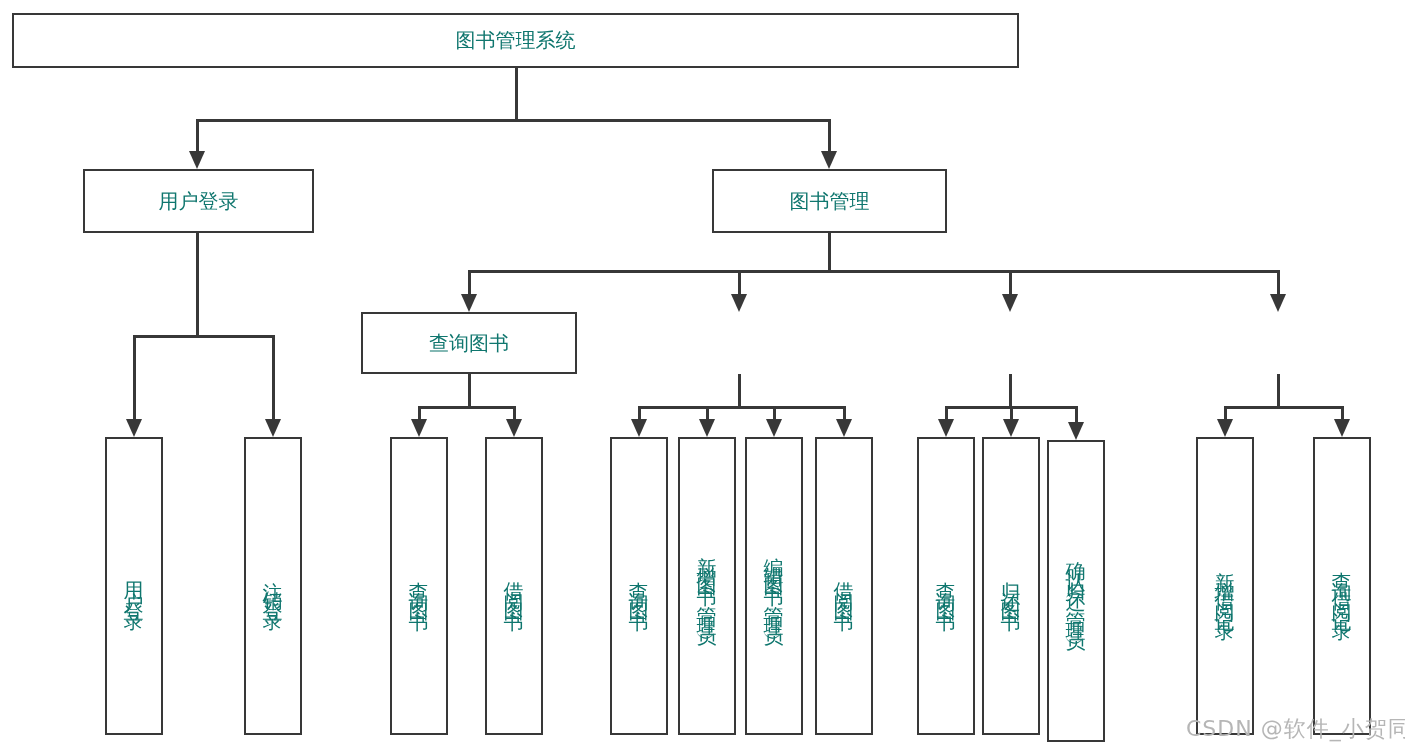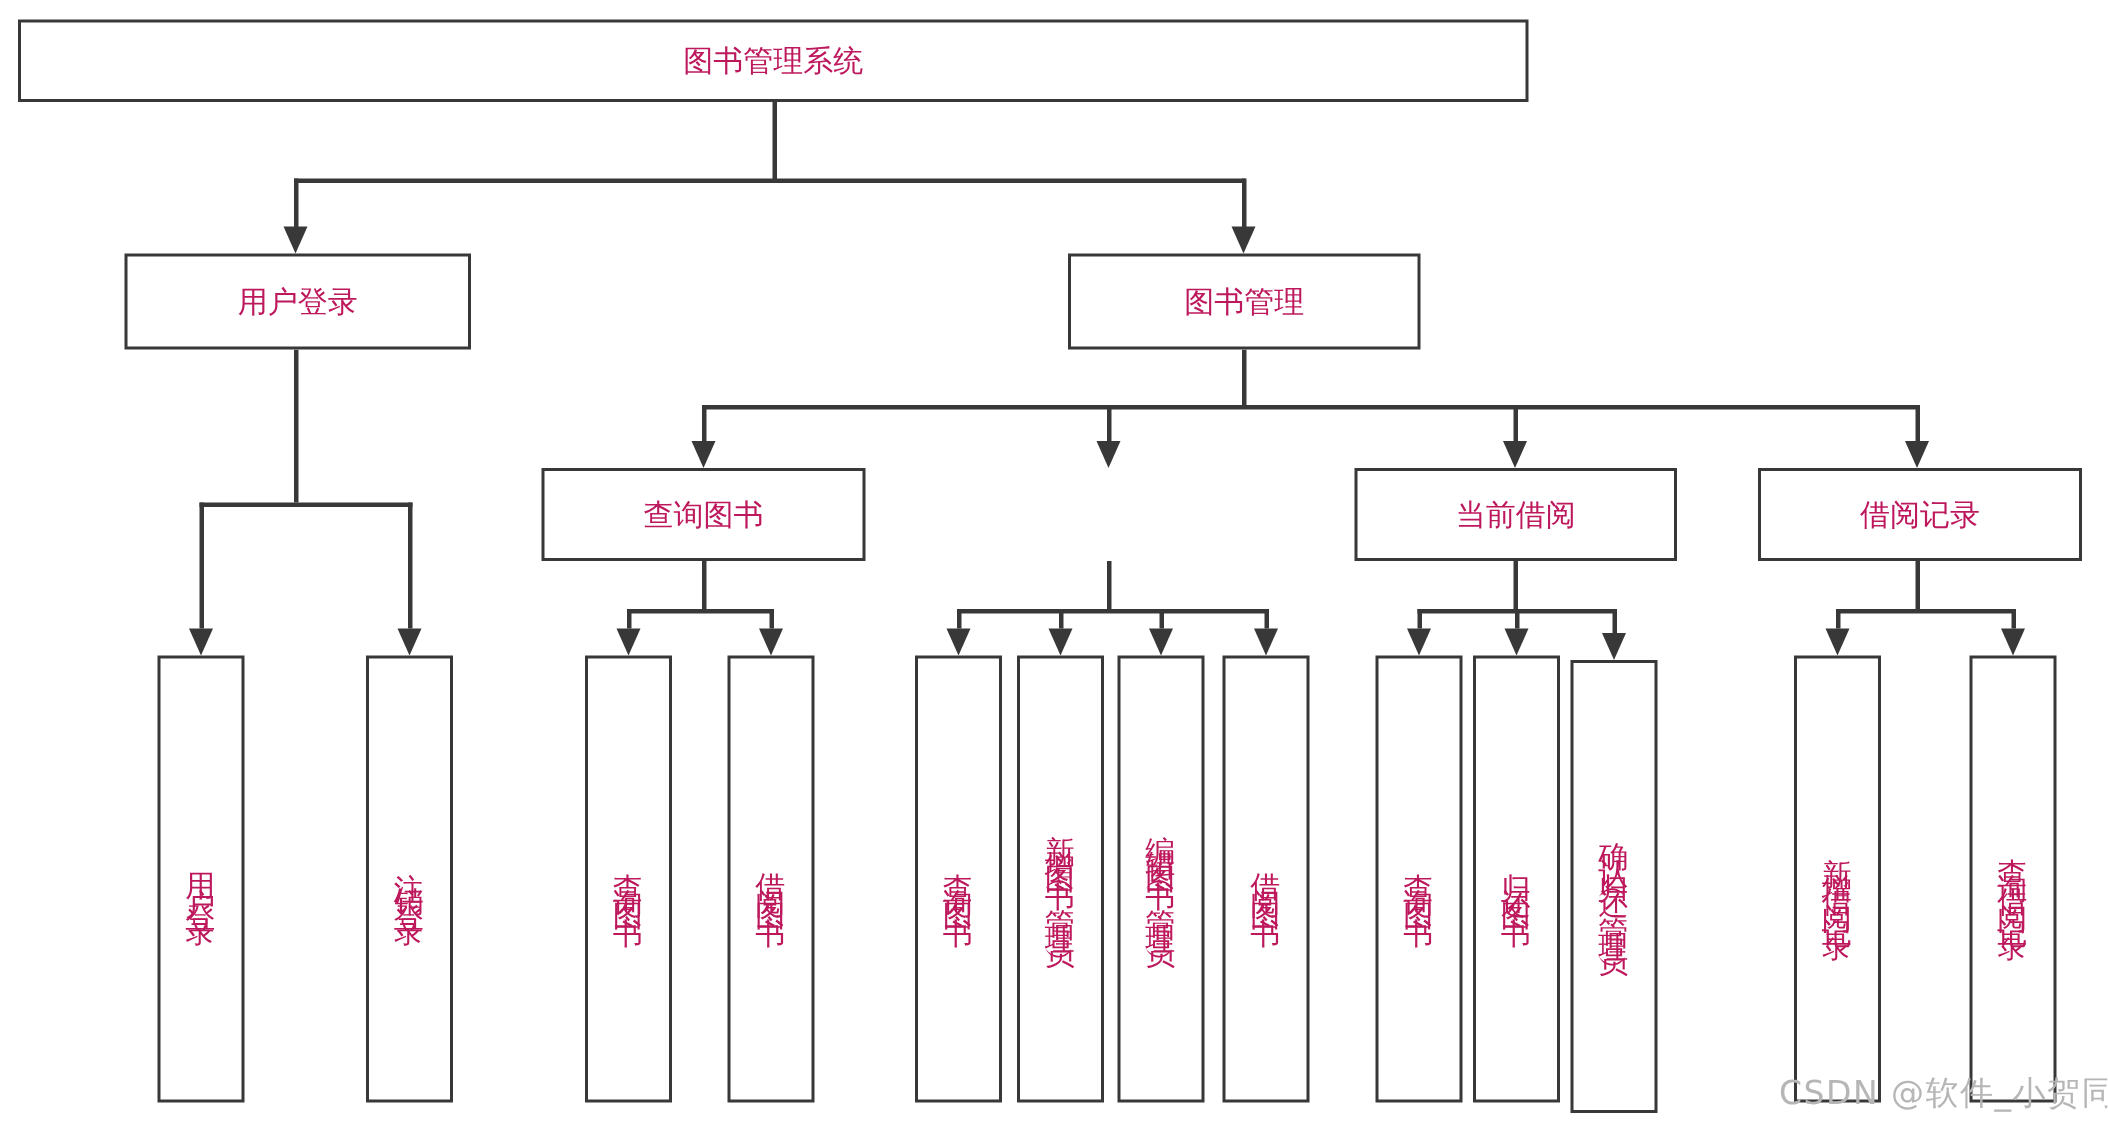--- a/index.html
+++ b/index.html
@@ -4,21 +4,21 @@
 <style>
   html,body { margin:0; padding:0; background:#ffffff; }
   .canvas {
     position:relative; width:1405px; height:747px; background:#ffffff;
     font-family:"DejaVu Sans","Liberation Sans",sans-serif; overflow:hidden;
   }
   .box {
     position:absolute; box-sizing:border-box;
     border:2.5px solid #383838; background:#ffffff;
     display:flex; align-items:center; justify-content:center;
-    color:#be185d; font-size:20px; z-index:2;
+    color:#0f766e; font-size:20px; z-index:2;
   }
   .leaf { top:437px; width:58px; height:298px; }
   .vtext {
     writing-mode:vertical-rl; text-orientation:mixed;
     letter-spacing:10px; line-height:1; white-space:nowrap;
   }
   .vline { position:absolute; width:2.5px; background:#383838; z-index:1; }
   .hline { position:absolute; height:2.5px; background:#383838; z-index:1; }
   .tri {
     position:absolute; width:0; height:0; z-index:1;
@@ -114,26 +114,20 @@
   <div class="vline ar6"></div>
   <div class="tri at6"></div>
   <div class="vline ar7"></div>
   <div class="tri at7"></div>
   <div class="vline ar8"></div>
   <div class="tri at8"></div>
 
   <div class="box" id="b-l2a">
     <span>查询图书</span>
   </div>
-  <div class="box" id="b-l2c">
-    <span>当前借阅</span>
-  </div>
-  <div class="box" id="b-l2d">
-    <span>借阅记录</span>
-  </div>
 
   <div class="vline c4-v"></div>
   <div class="hline c4-h"></div>
   <div class="vline ar9"></div>
   <div class="tri at9"></div>
   <div class="vline ar10"></div>
   <div class="tri at10"></div>
 
   <div class="vline c5-v"></div>
   <div class="hline c5-h"></div>

